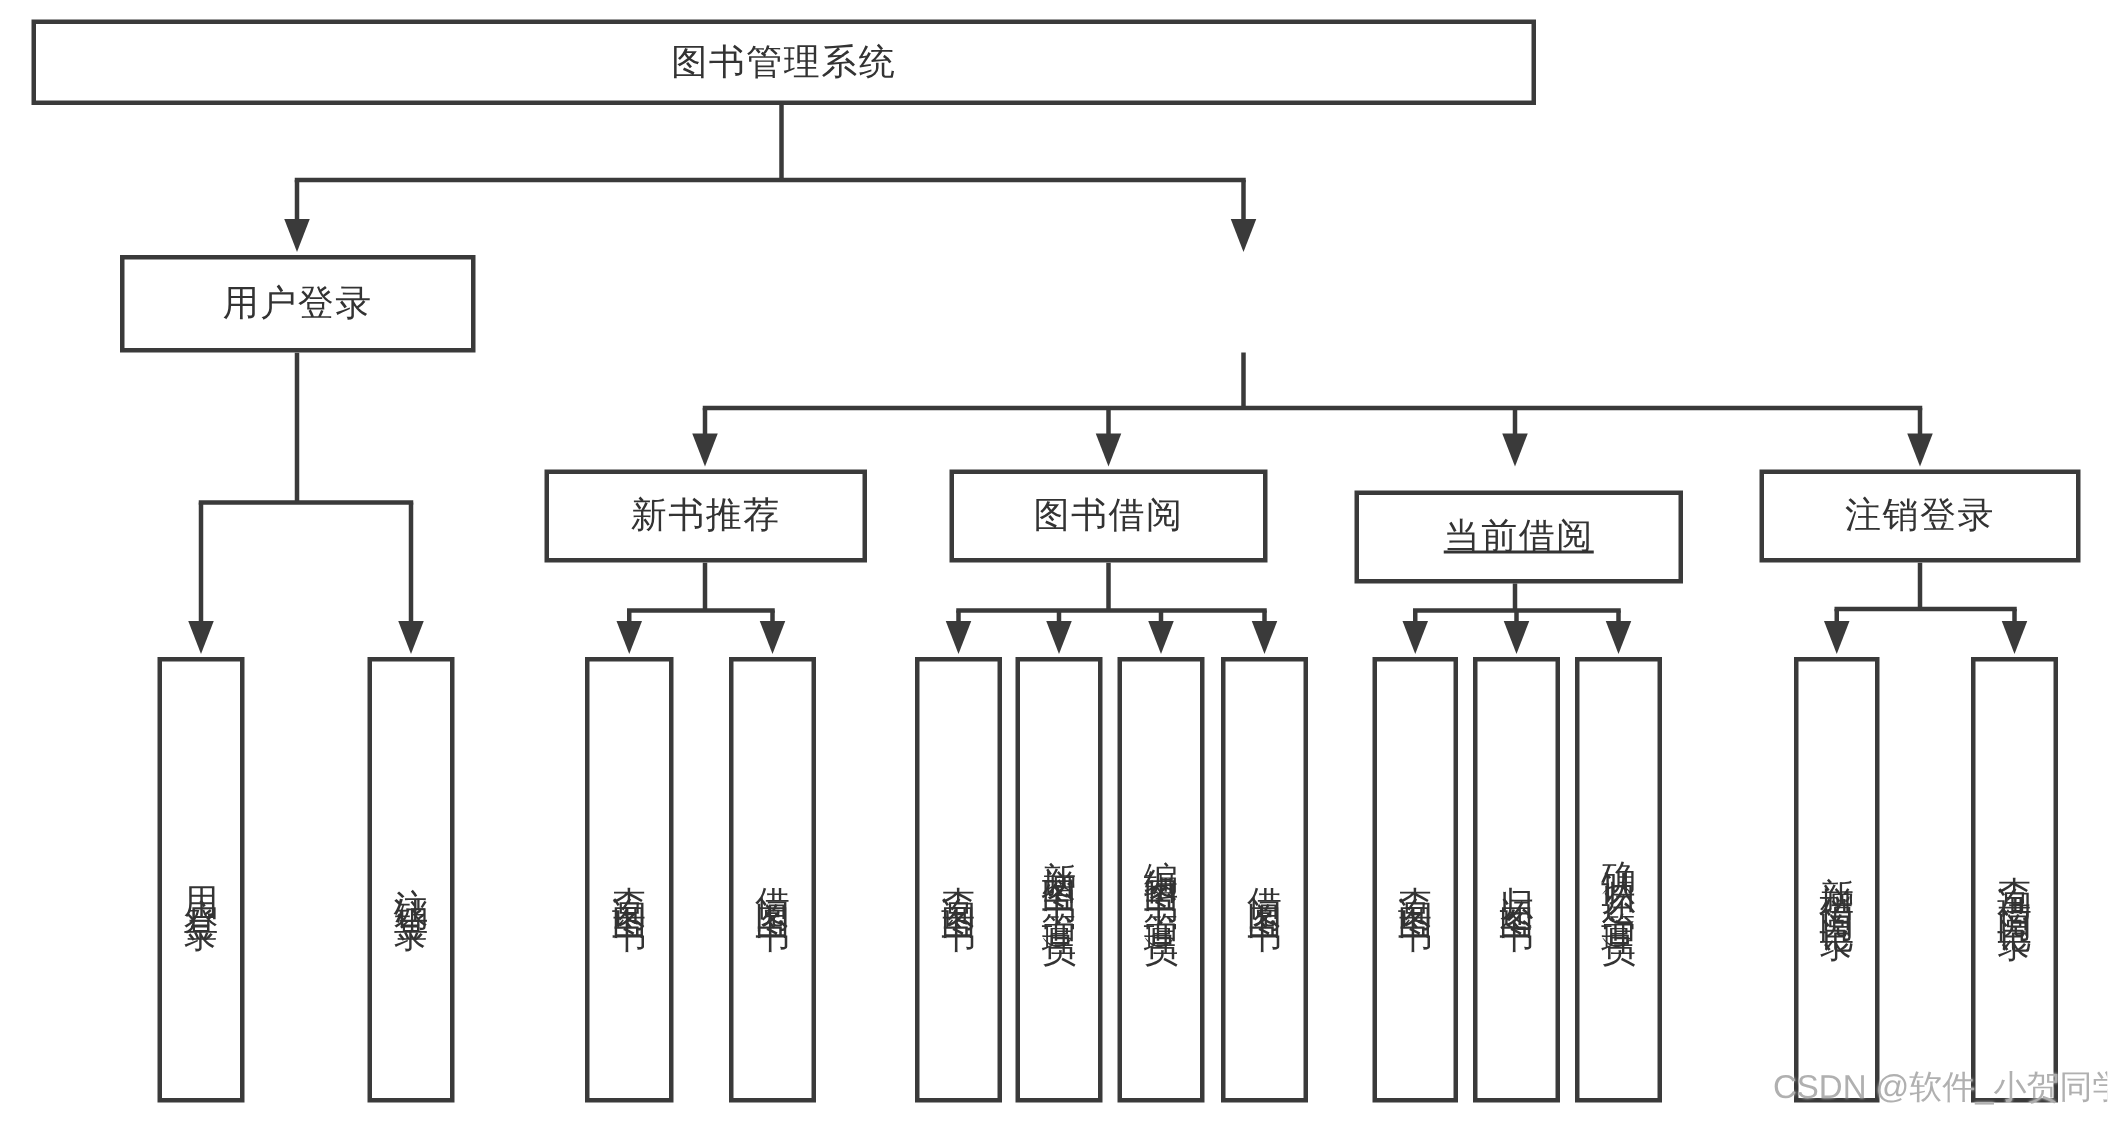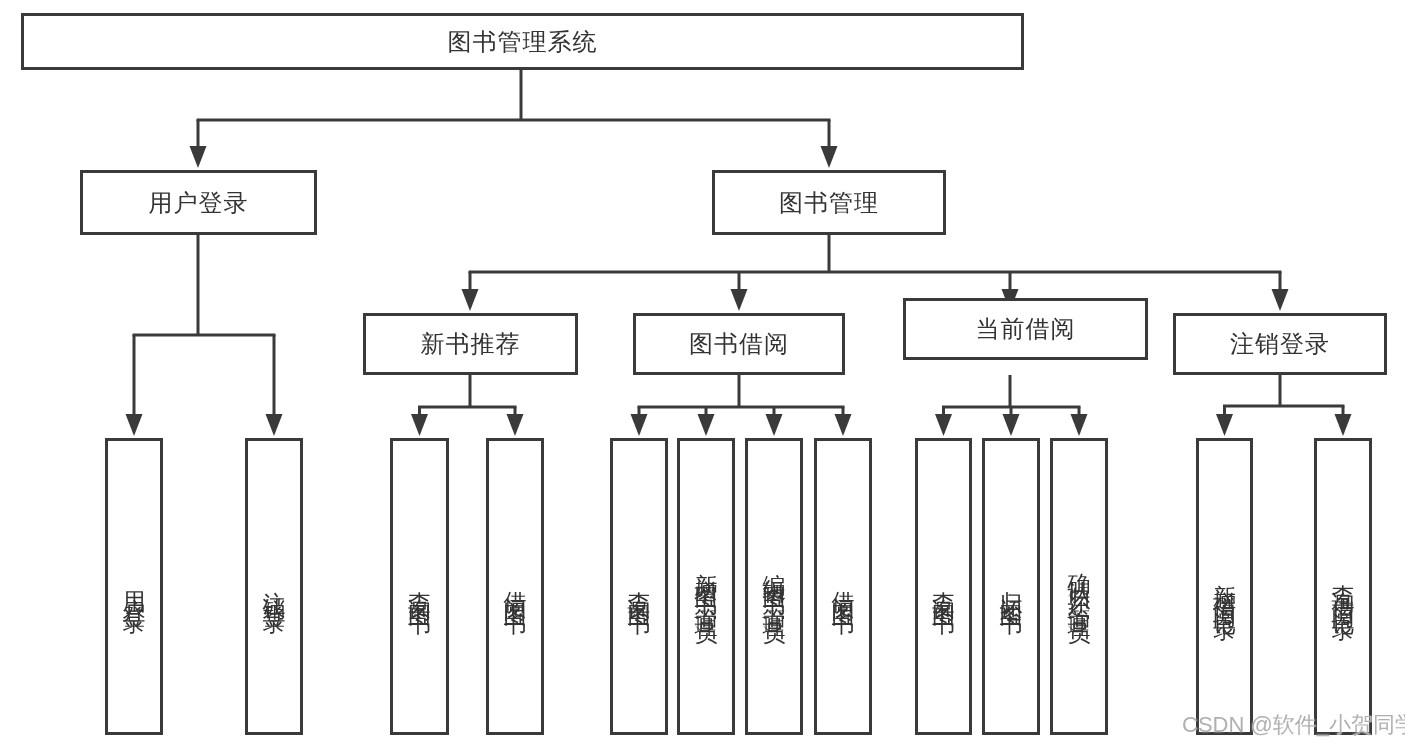--- a/index.html
+++ b/index.html
@@ -139,31 +139,28 @@
     </g>
   </svg>
 
   <div class="node hbox" style="left:21px;top:13px;width:1003px;height:57px;">
     <span class="label">图书管理系统</span>
   </div>
 
   <div class="node hbox" style="left:80px;top:170px;width:237px;height:65px;">
     <span class="label">用户登录</span>
   </div>
-  <div class="node hbox" style="left:712px;top:170px;width:234px;height:65px;">
-    <span class="label">图书管理</span>
-  </div>
 
   <div class="node hbox" style="left:633px;top:313px;width:212px;height:62px;">
     <span class="label">图书借阅</span>
   </div>
   <div class="node hbox" style="left:363px;top:313px;width:215px;height:62px;">
     <span class="label">新书推荐</span>
   </div>
-  <div class="node hbox" style="left:903px;top:298px;width:245px;height:62px;">
+  <div class="node hbox" style="left:903px;top:327px;width:219px;height:62px;text-decoration:underline;">
     <span class="label">当前借阅</span>
   </div>
   <div class="node hbox" style="left:1173px;top:313px;width:214px;height:62px;">
     <span class="label">注销登录</span>
   </div>
 
   <div class="node vbox" style="left:105px;top:438px;width:58px;height:297px;">
     <span class="label">用户登录</span>
   </div>
   <div class="node vbox" style="left:245px;top:438px;width:58px;height:297px;">

